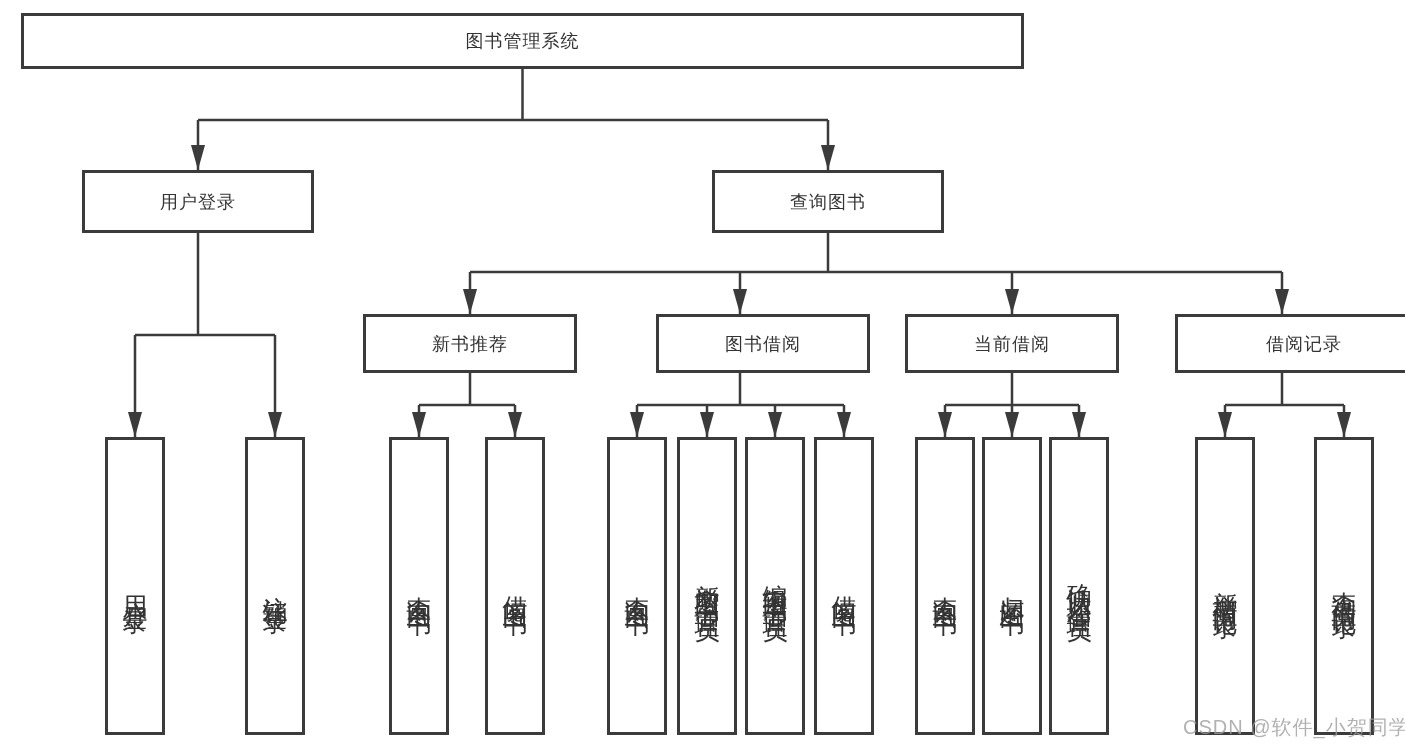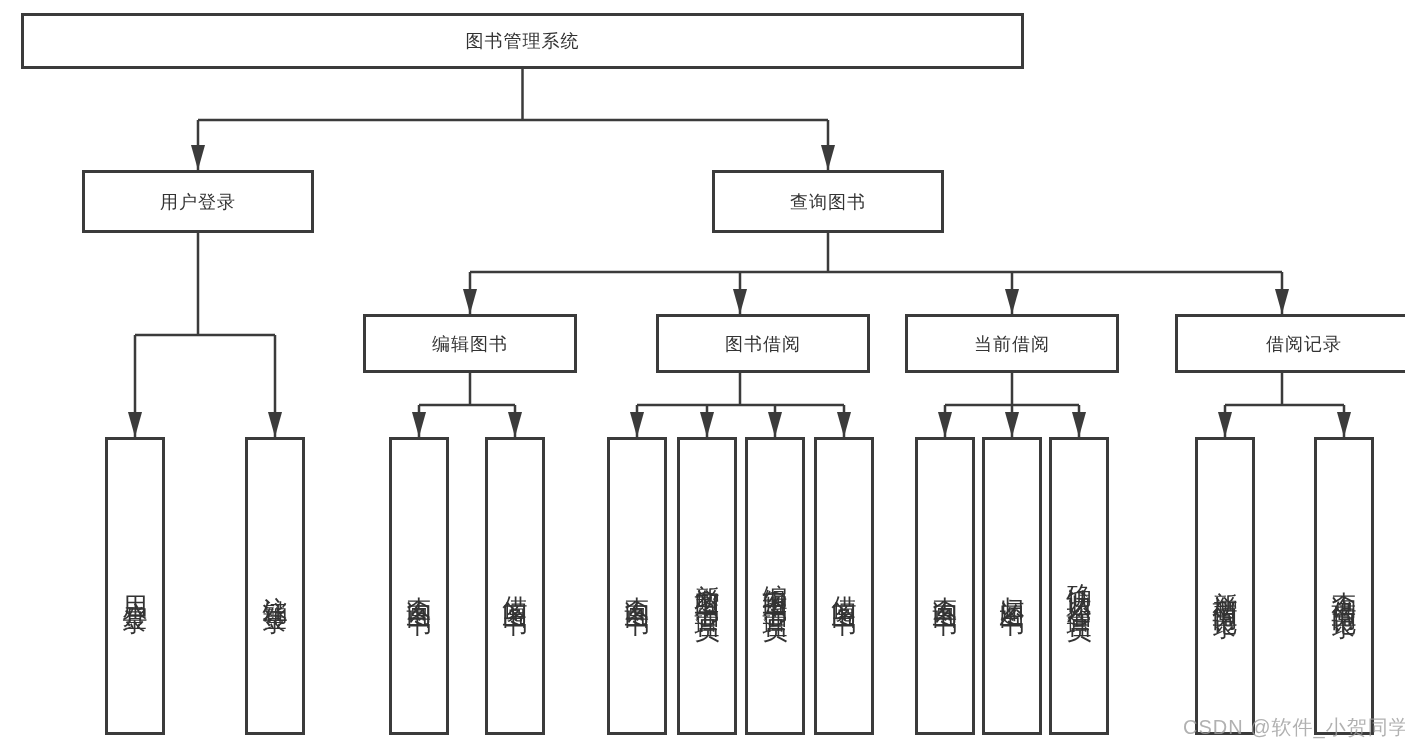--- a/index.html
+++ b/index.html
@@ -96,21 +96,21 @@
       <polygon points="1225,437 1218,412 1232,412"></polygon>
       <polygon points="1344,437 1337,412 1351,412"></polygon>
     </g>
   </svg>
 
   <div class="node" style="left:21px; top:13px; width:1003px; height:56px;">图书管理系统</div>
 
   <div class="node" style="left:82px; top:170px; width:232px; height:63px;">用户登录</div>
   <div class="node" style="left:712px; top:170px; width:232px; height:63px;">查询图书</div>
 
-  <div class="node" style="left:363px; top:314px; width:214px; height:59px;">编辑图书</div>
+  <div class="node" style="left:363px; top:314px; width:214px; height:59px;">新书推荐</div>
   <div class="node" style="left:656px; top:314px; width:214px; height:59px;">图书借阅</div>
   <div class="node" style="left:905px; top:314px; width:214px; height:59px;font-family:Liberation Mono, monospace;">当前借阅</div>
   <div class="node" style="left:1175px; top:314px; width:258px; height:59px;">借阅记录</div>
 
   <div class="node leaf" style="left:105px; top:437px; width:60px; height:298px;">用户登录</div>
   <div class="node leaf" style="left:245px; top:437px; width:60px; height:298px;">注销登录</div>
 
   <div class="node leaf" style="left:389px; top:437px; width:60px; height:298px;">查询图书</div>
   <div class="node leaf" style="left:485px; top:437px; width:60px; height:298px;">借阅图书</div>
 

